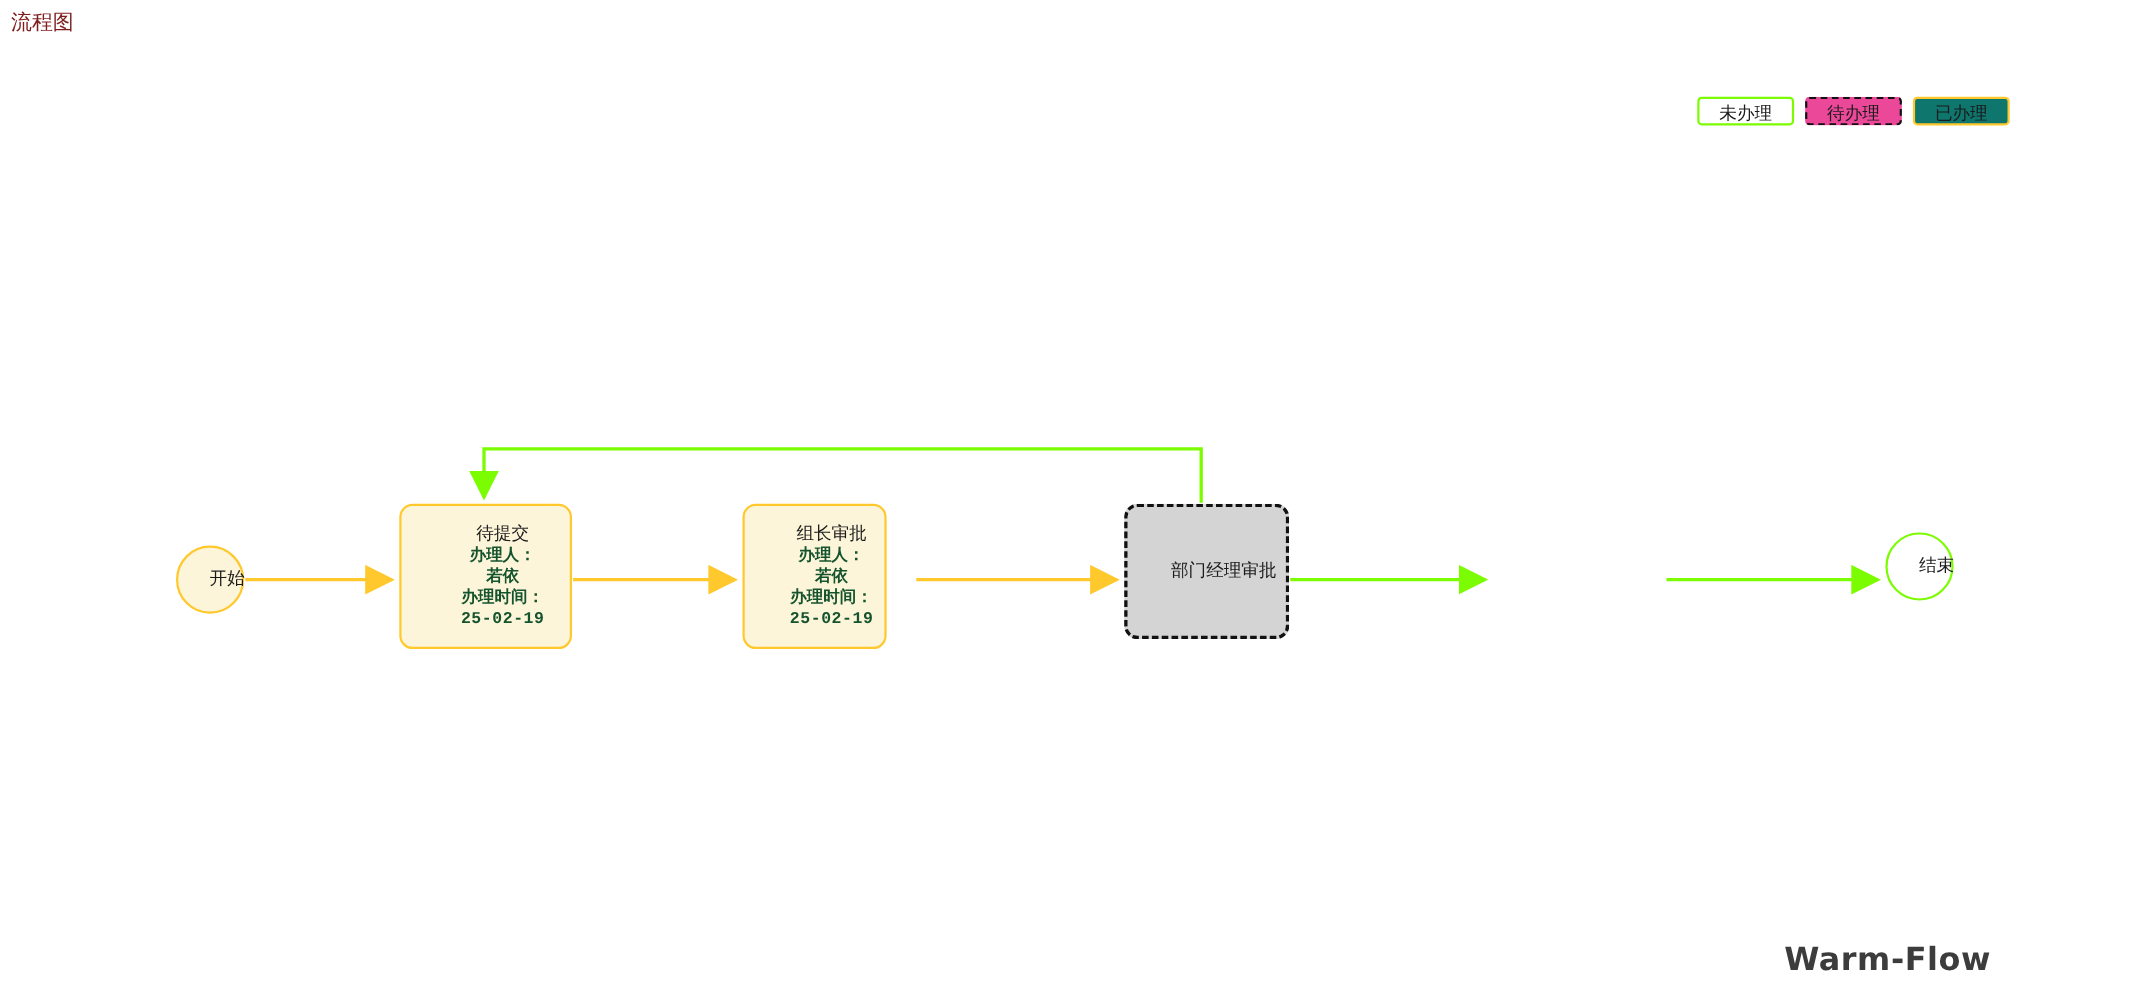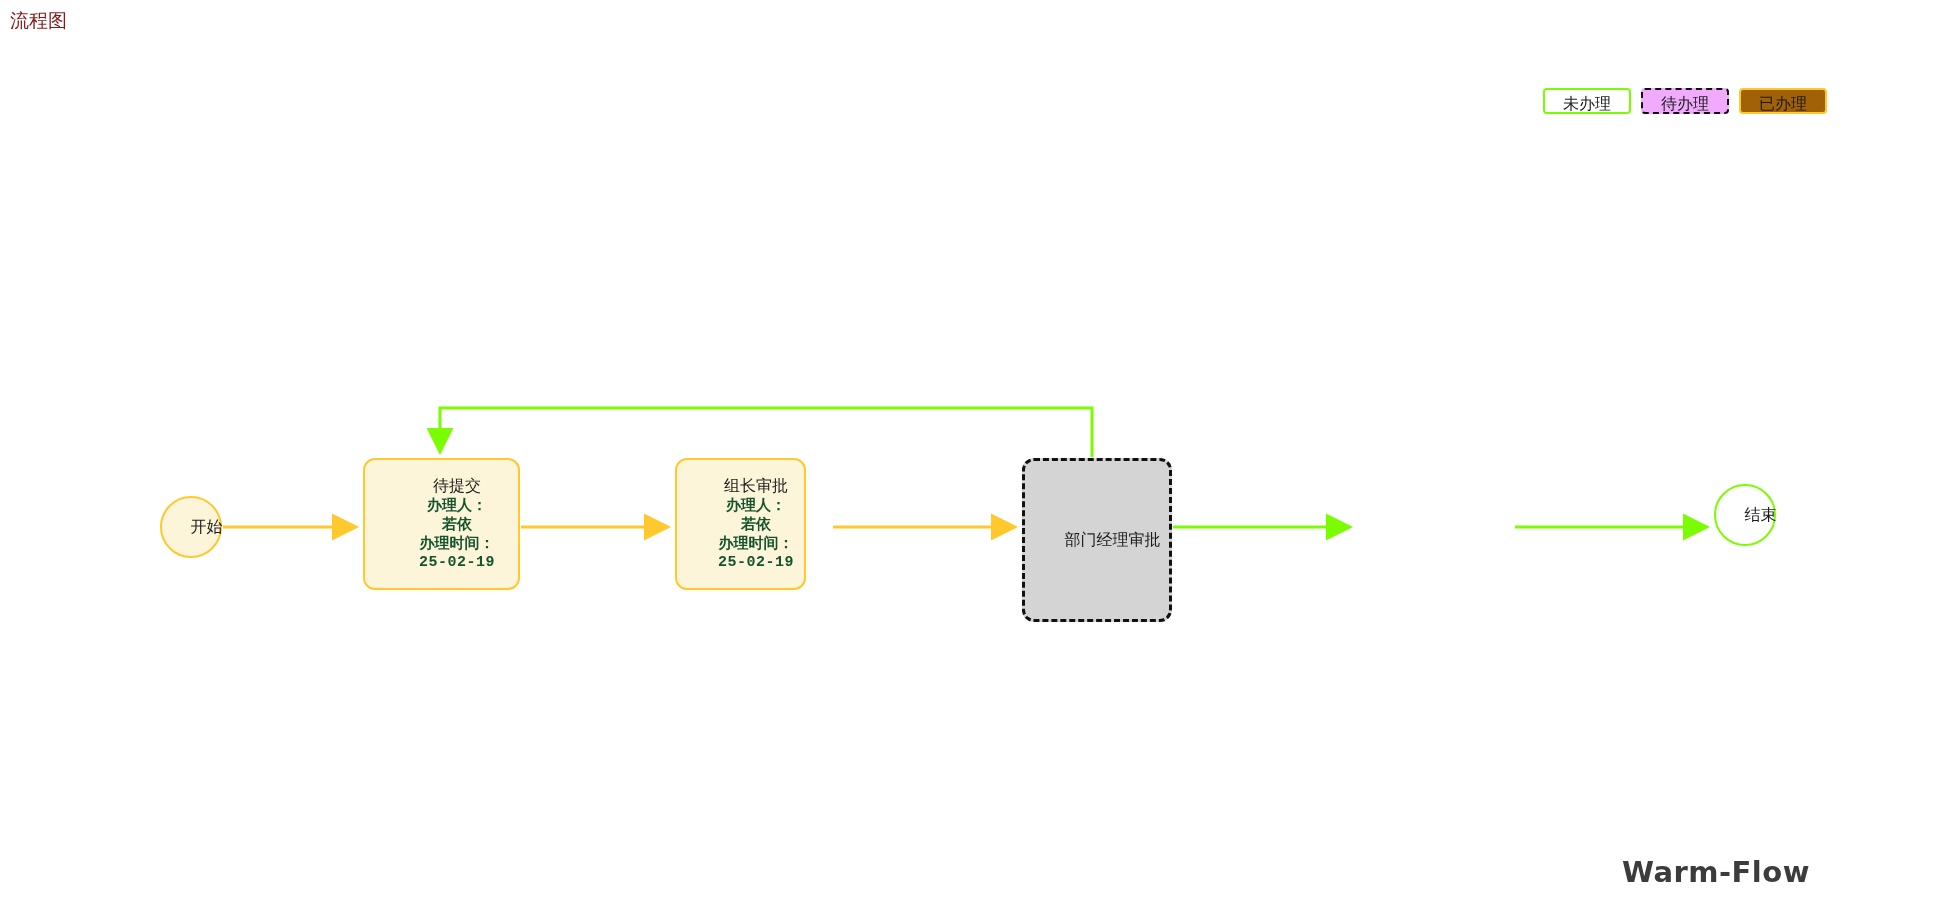--- a/index.html
+++ b/index.html
@@ -52,25 +52,25 @@
     color: #1a1a1a;
     padding: 0 10px;
     font-family: "Liberation Sans", "DejaVu Sans", sans-serif;
   }
   .legend-item.todo {
     border: 2px solid #7CFC00;
     background: #ffffff;
   }
   .legend-item.pending {
     border: 2px dashed #111111;
-    background: #f0abfc;
+    background: #ec4899;
   }
   .legend-item.done {
     border: 2px solid #FFC82C;
-    background: #a16207;
+    background: #0f766e;
   }
 
   
   #flow-canvas {
     position: absolute;
     left: 0;
     top: 0;
     width: 1950px;
     height: 912px;
   }
@@ -217,21 +217,21 @@
   </div>
 
   <div class="node rounded state-done" style="left:675px; top:458px; width:131px; height:132px;">
     <div class="node-title">组长审批</div>
     <div class="node-detail">办理人：</div>
     <div class="node-detail">若依</div>
     <div class="node-detail">办理时间：</div>
     <div class="node-detail mono-date">25-02-19</div>
   </div>
 
-  <div class="node rounded state-pending" style="left:1022px; top:458px; width:150px; height:164px;text-align:center;">
+  <div class="node rounded state-pending" style="left:1022px; top:458px; width:150px; height:123px;text-align:center;">
     <div class="node-title">部门经理审批</div>
   </div>
 
 
   <div class="node circle state-todo" style="left:1714px; top:484px; width:62px; height:62px;text-align:center;">
     <div class="node-title">结束</div>
   </div>
 
 </div>
 

